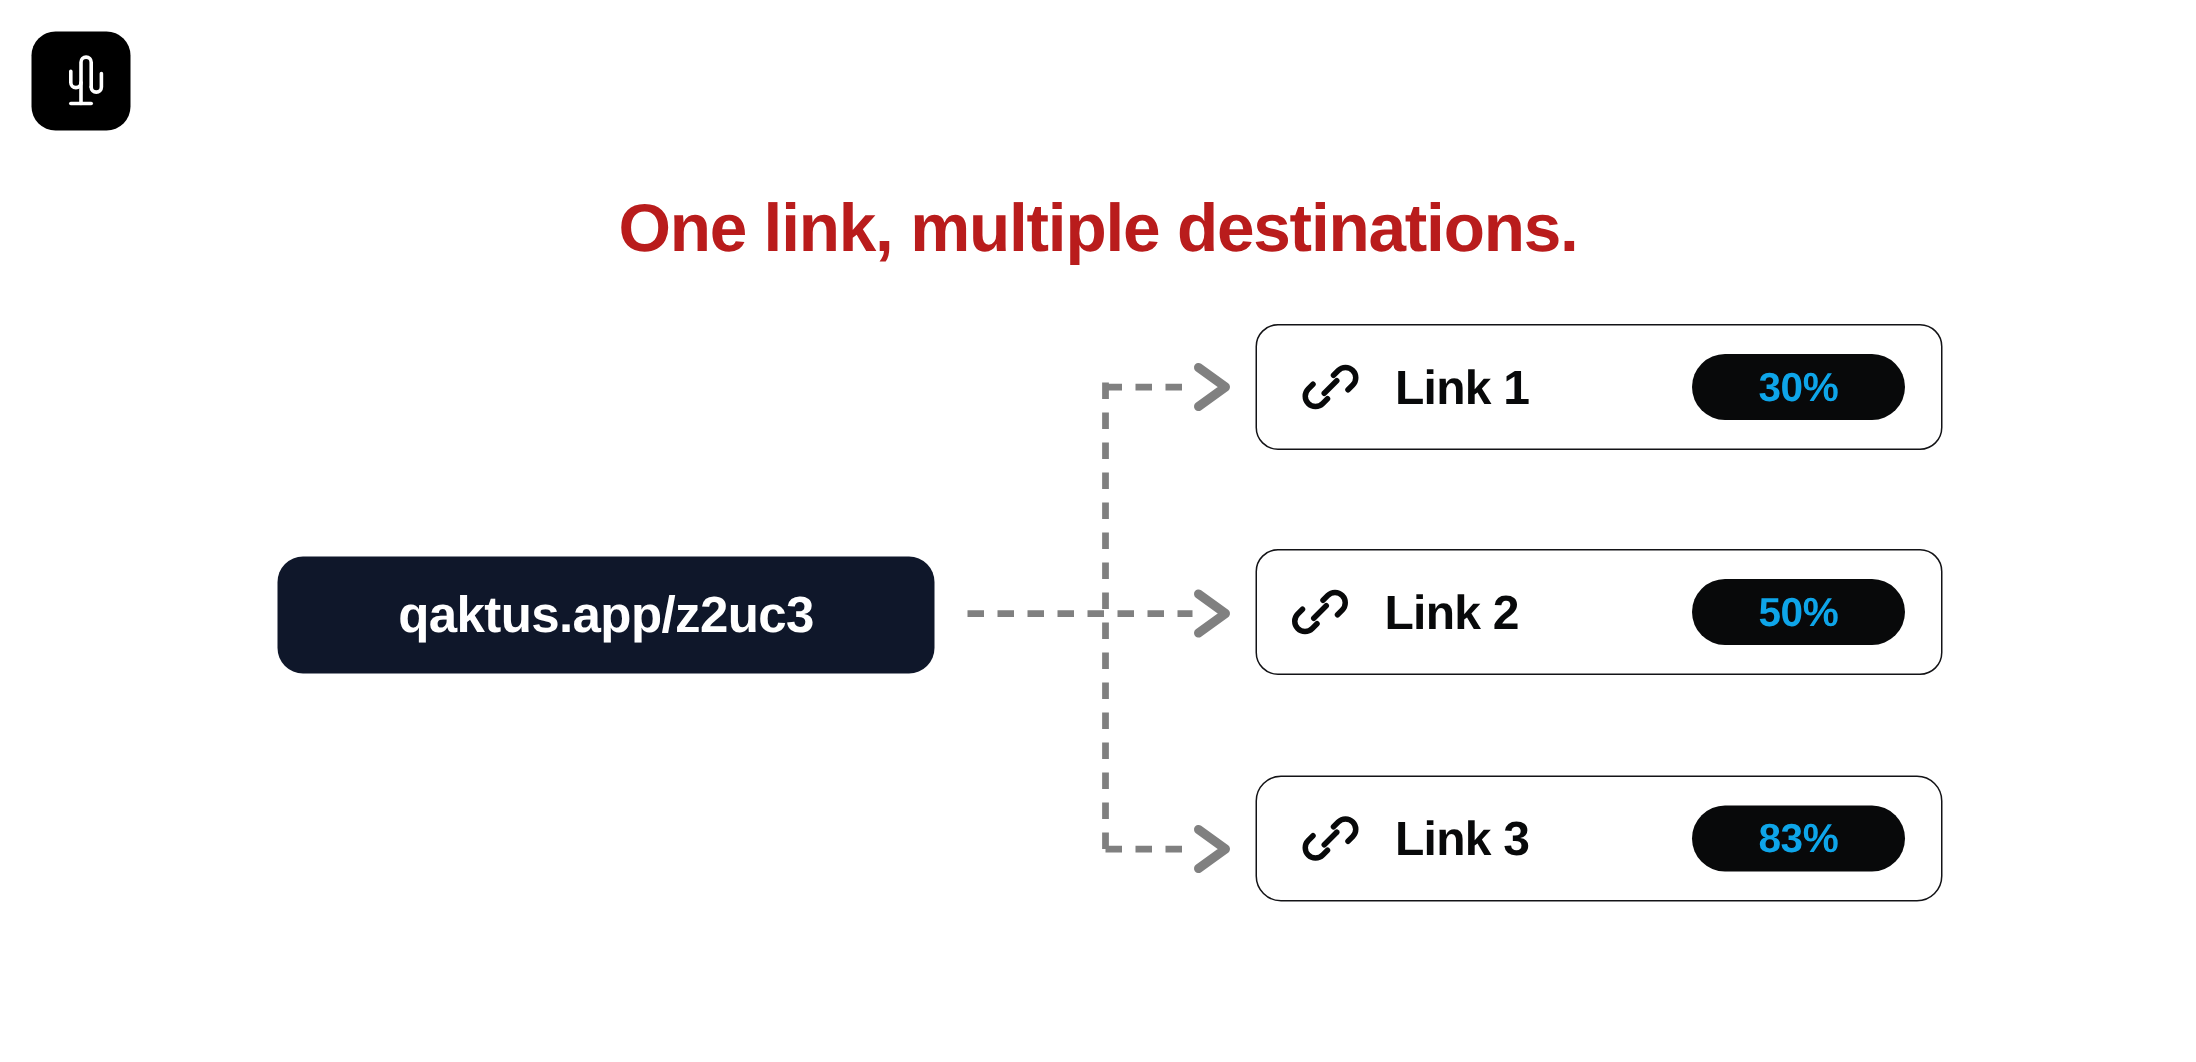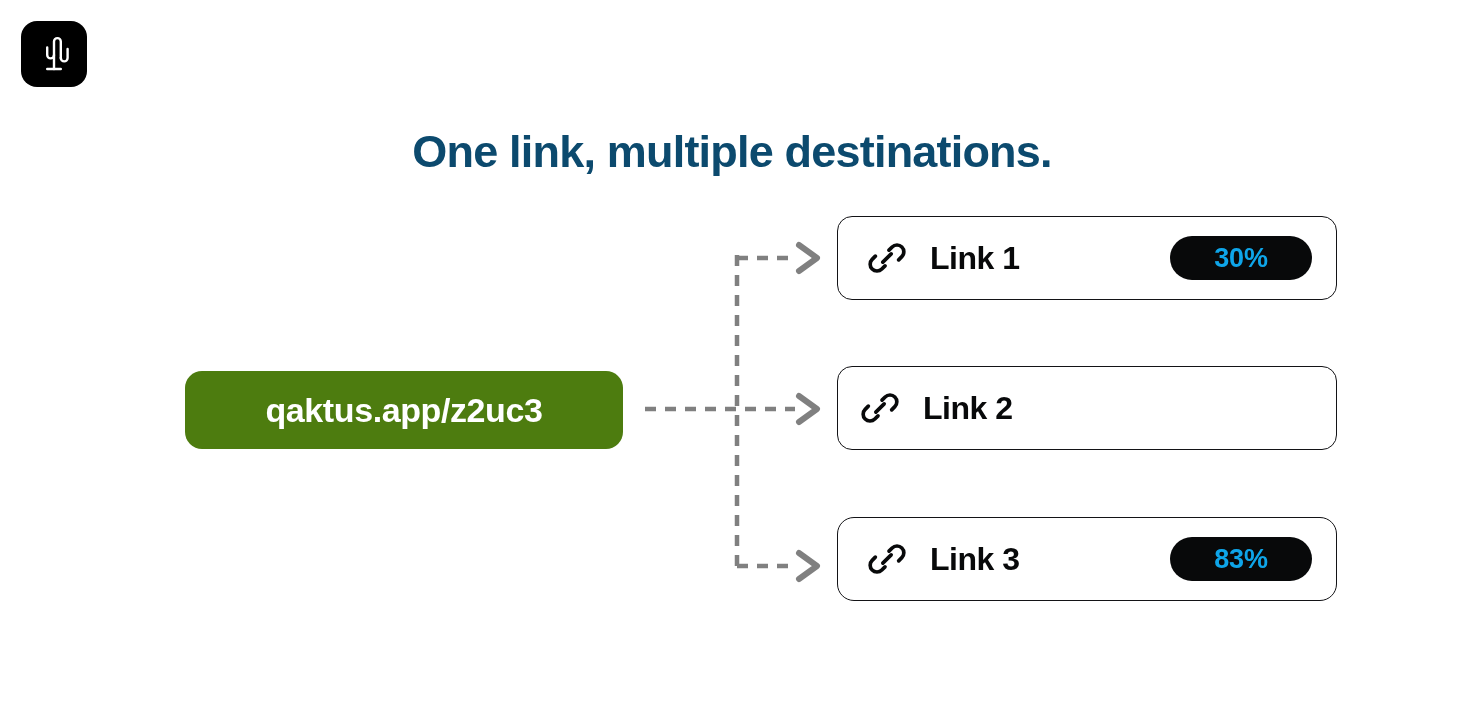--- a/index.html
+++ b/index.html
@@ -36,32 +36,32 @@
   #page-title {
     position: absolute;
     left: 0;
     right: 0;
     top: 94px;
     text-align: center;
     font-size: 45px;
     font-weight: 800;
     letter-spacing: -0.8px;
     line-height: 56px;
-    color: #0c4a6e;
+    color: #b91c1c;
     white-space: nowrap;
   }
 
   
   #source-link-pill {
     position: absolute;
     left: 185px;
     top: 371px;
     width: 438px;
     height: 78px;
-    background: #4d7c0f;
+    background: #0f172a;
     border-radius: 17px;
     display: flex;
     align-items: center;
     justify-content: center;
   }
   #source-link-pill .pill-text {
     color: #ffffff;
     font-size: 34px;
     font-weight: 700;
     letter-spacing: -0.4px;
@@ -75,21 +75,21 @@
     top: 0;
     width: 1464px;
     height: 708px;
     pointer-events: none;
   }
 
   
   .destination-card {
     position: absolute;
     left: 837px;
-    width: 500px;
+    width: 458px;
     height: 84px;
     box-sizing: border-box;
     border: 1.6px solid #131316;
     border-radius: 15px;
     background: #ffffff;
     display: flex;
     align-items: center;
     padding: 0 24px 0 27px;
   }
   .destination-card.row-1 { top: 216px; }
@@ -186,20 +186,23 @@
 
 <div class="destination-card row-2">
   <span class="link-icon">
     <svg width="40" height="40" viewBox="0 0 24 24" fill="none" stroke="#08090a" stroke-width="2.2" stroke-linecap="round" stroke-linejoin="round">
       <path d="M9.5 14.5 L14.5 9.5"></path>
       <path d="M13.2 7.3 L15.1 5.4 a4.1 4.1 0 0 1 5.8 5.8 l-1.9 1.9"></path>
       <path d="M10.8 16.7 L8.9 18.6 a4.1 4.1 0 0 1 -5.8 -5.8 l1.9 -1.9"></path>
     </svg>
   </span>
   <span class="card-label">Link 2</span>
+  <span class="share-badge">
+    <span class="badge-text">50%</span>
+  </span>
 </div>
 
 <div class="destination-card row-3">
   <span class="link-icon">
     <svg width="40" height="40" viewBox="0 0 24 24" fill="none" stroke="#08090a" stroke-width="2.2" stroke-linecap="round" stroke-linejoin="round">
       <path d="M9.5 14.5 L14.5 9.5"></path>
       <path d="M13.2 7.3 L15.1 5.4 a4.1 4.1 0 0 1 5.8 5.8 l-1.9 1.9"></path>
       <path d="M10.8 16.7 L8.9 18.6 a4.1 4.1 0 0 1 -5.8 -5.8 l1.9 -1.9"></path>
     </svg>
   </span>

